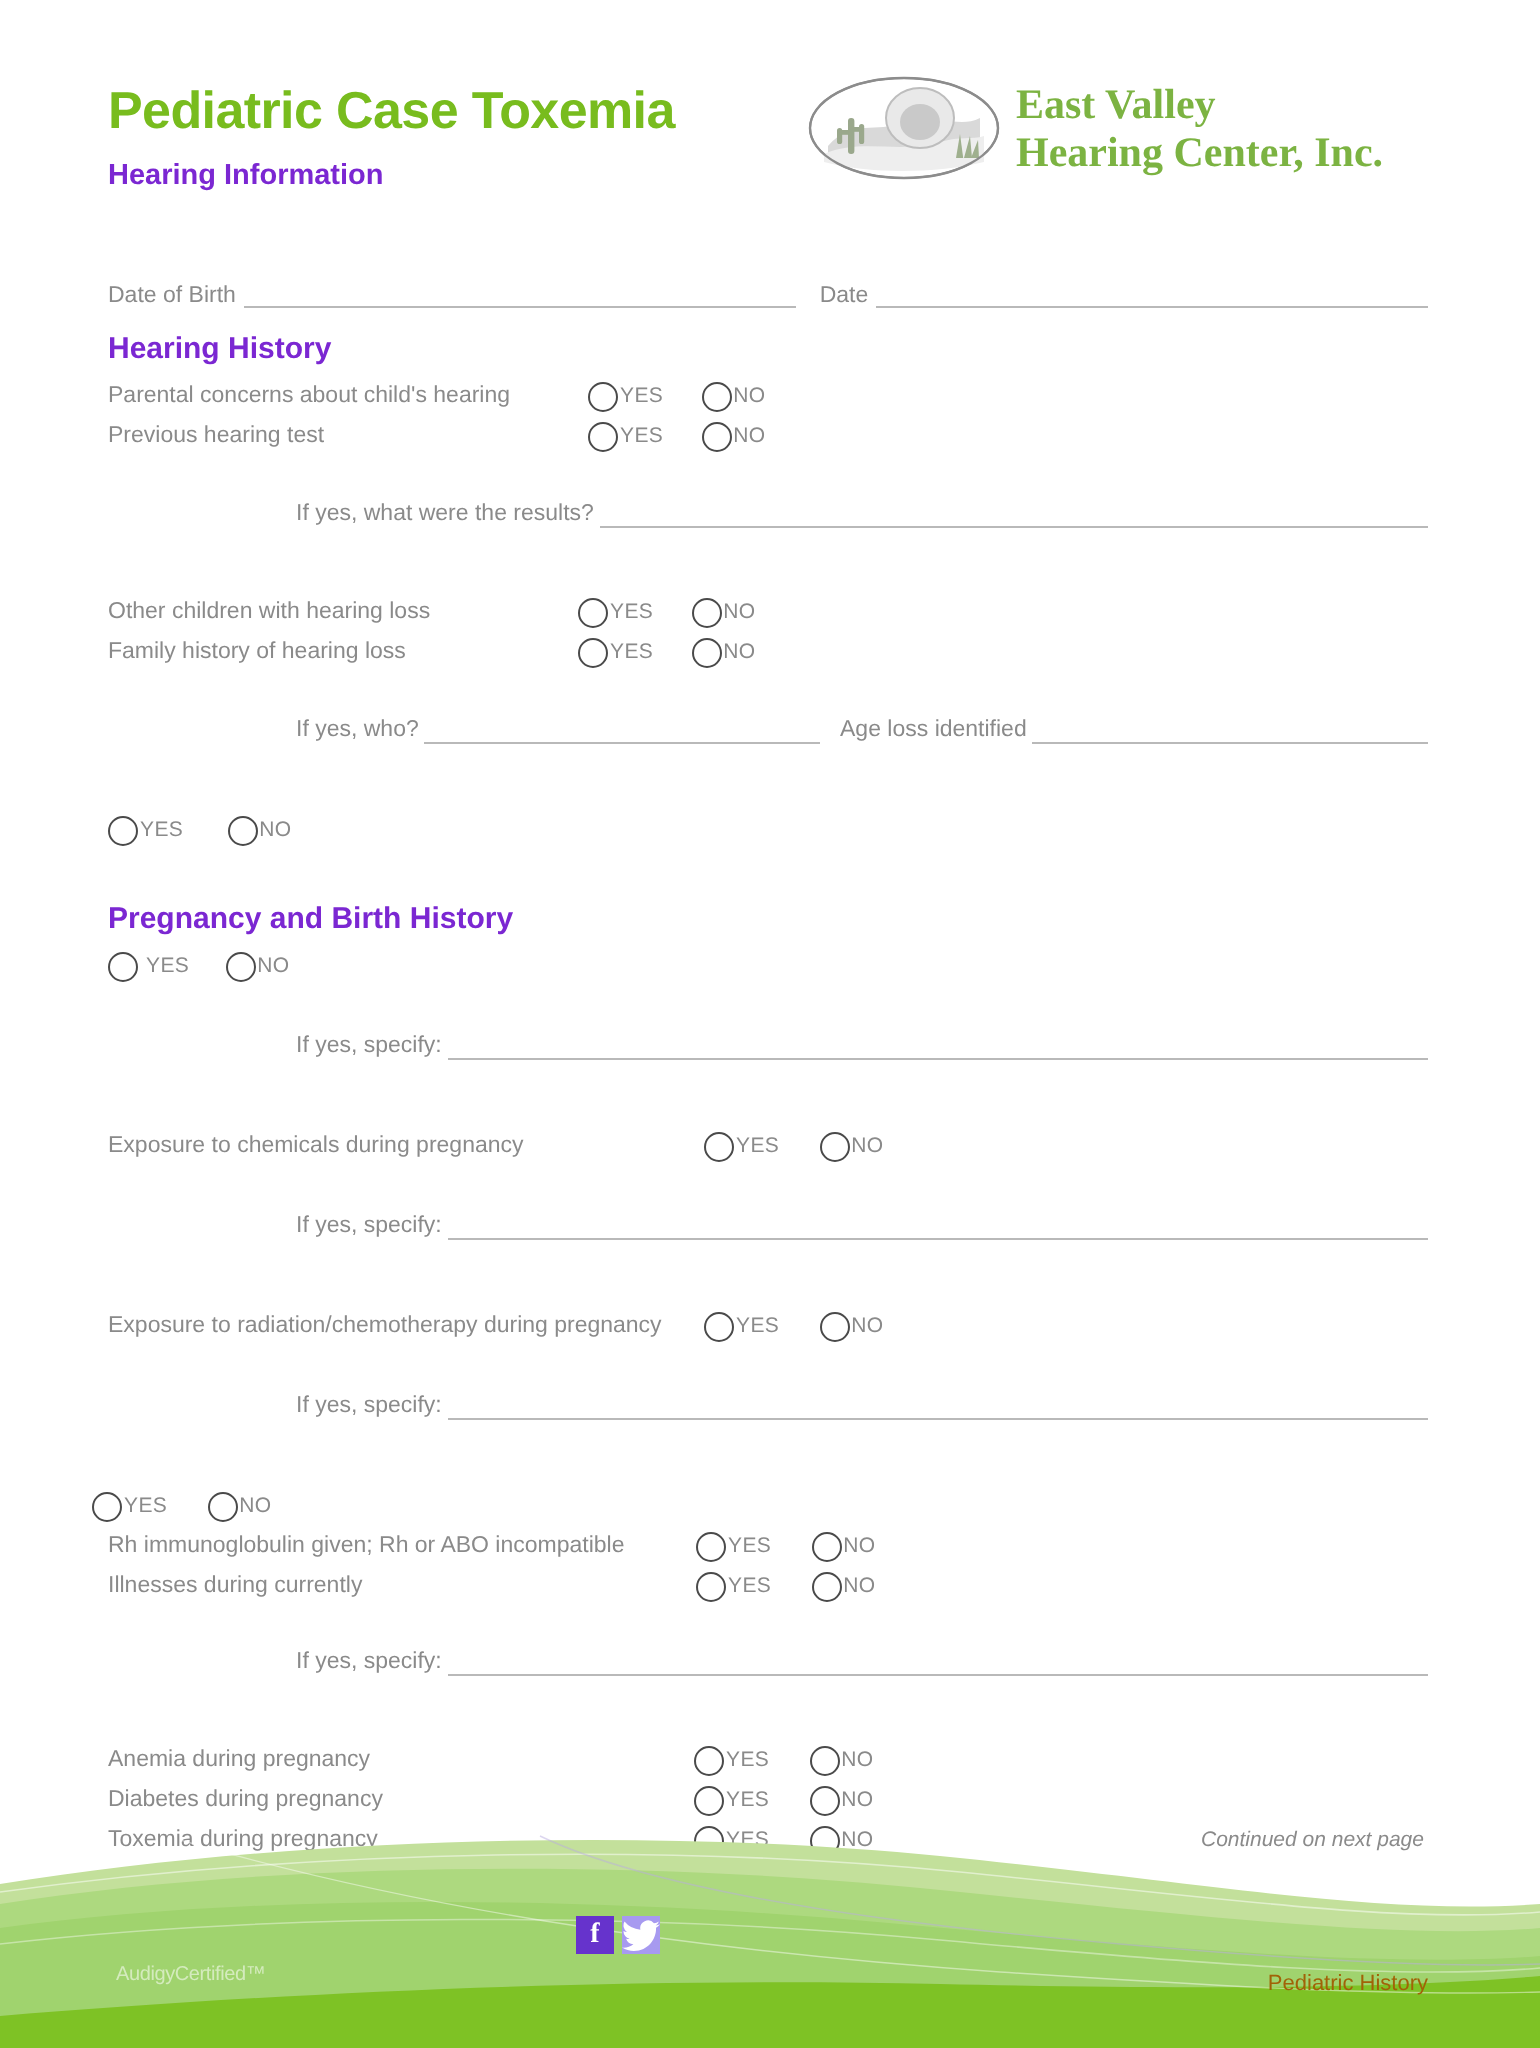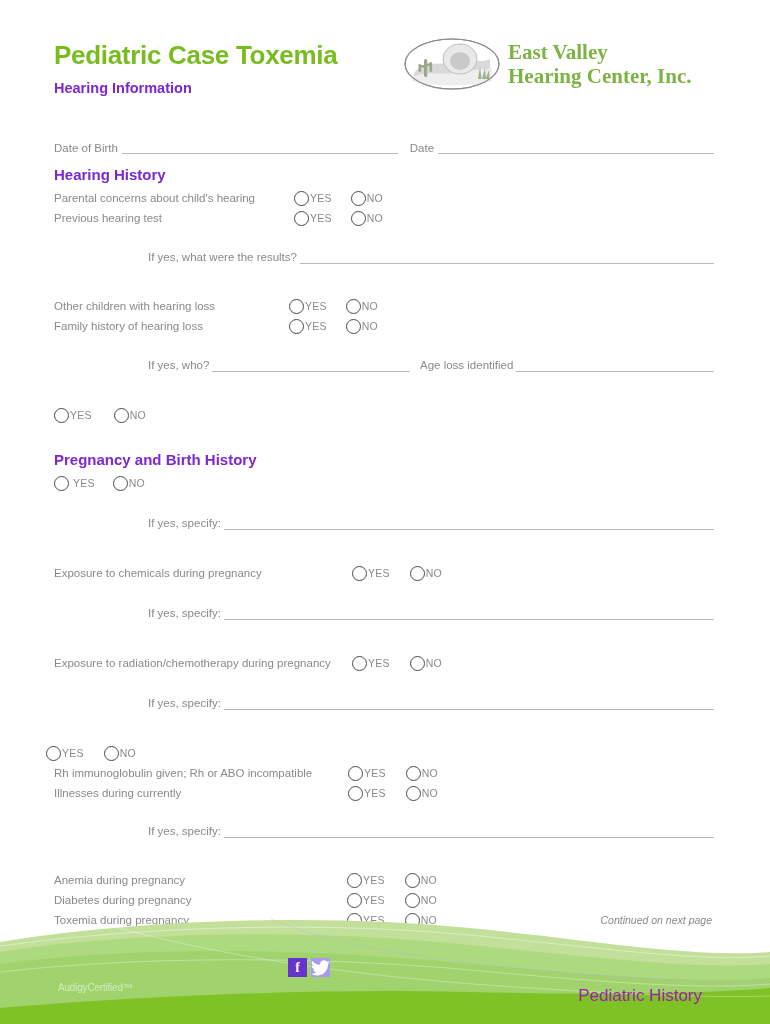--- a/index.html
+++ b/index.html
@@ -186,24 +186,24 @@
     left: 58px;
     top: 70px;
     color: #ffffff;
     opacity: 0.55;
     font-size: 10px;
     letter-spacing: -0.2px;
     white-space: nowrap;
   }
   .page-tag {
     position: absolute;
-    right: 68px;
+    right: 56px;
     top: 74px;
-    color: #a21caf;
-    font-size: 17px;
+    color: #a16207;
+    font-size: 11px;
     white-space: nowrap;
   }
 </style>
 </head>
 <body>
 
 <div class="page">
 
   <div class="header">
     <div class="title-block">

